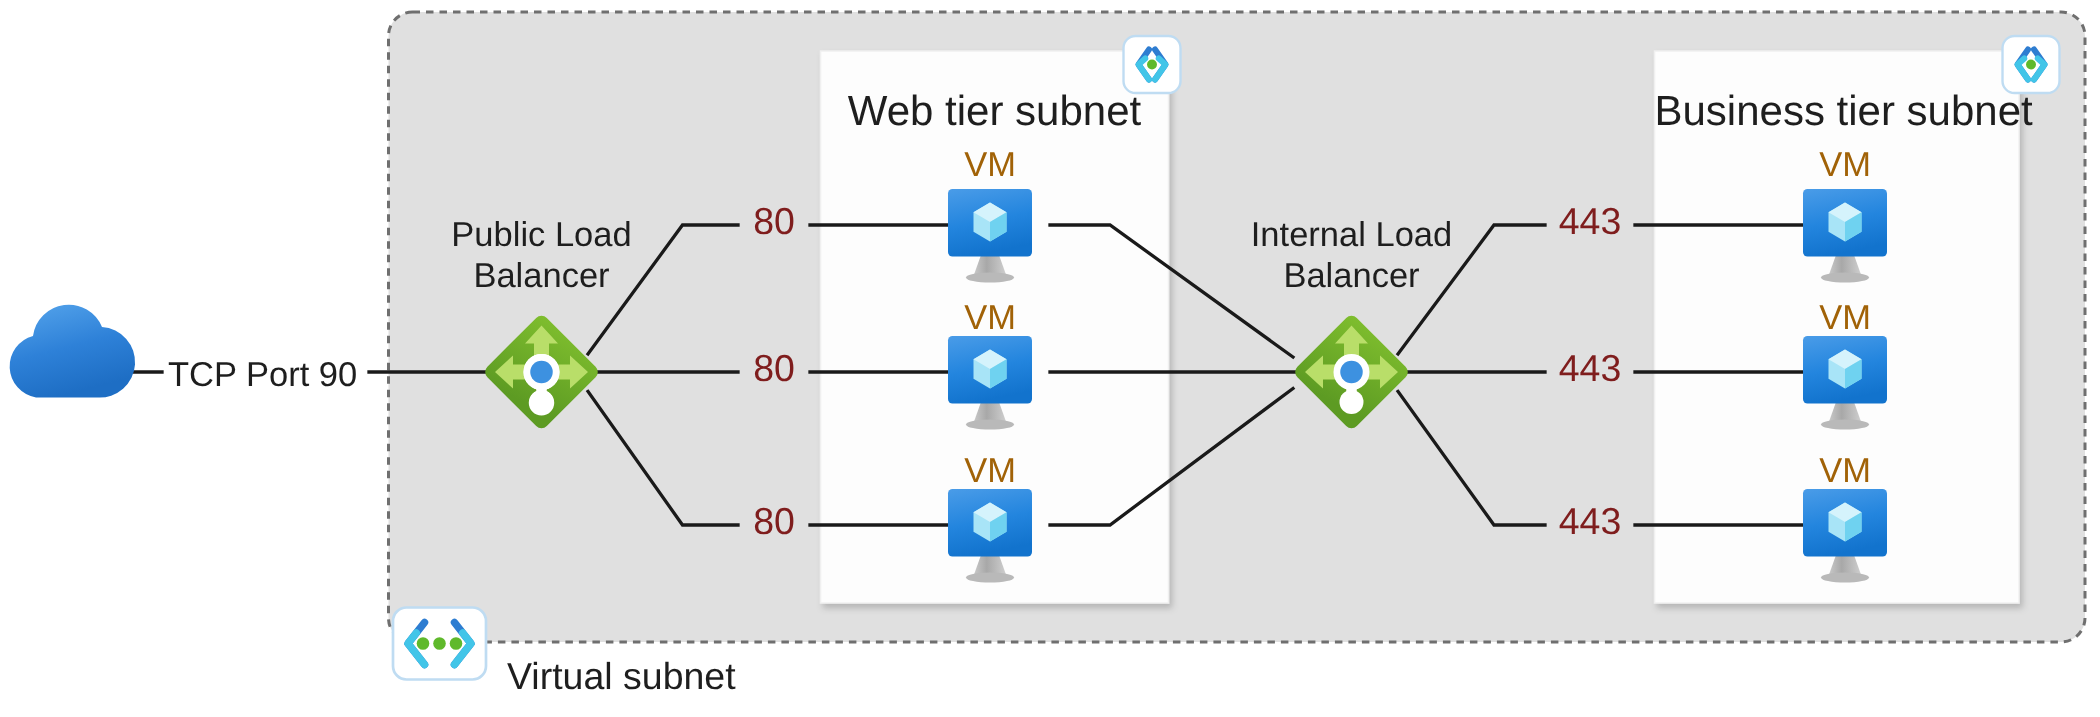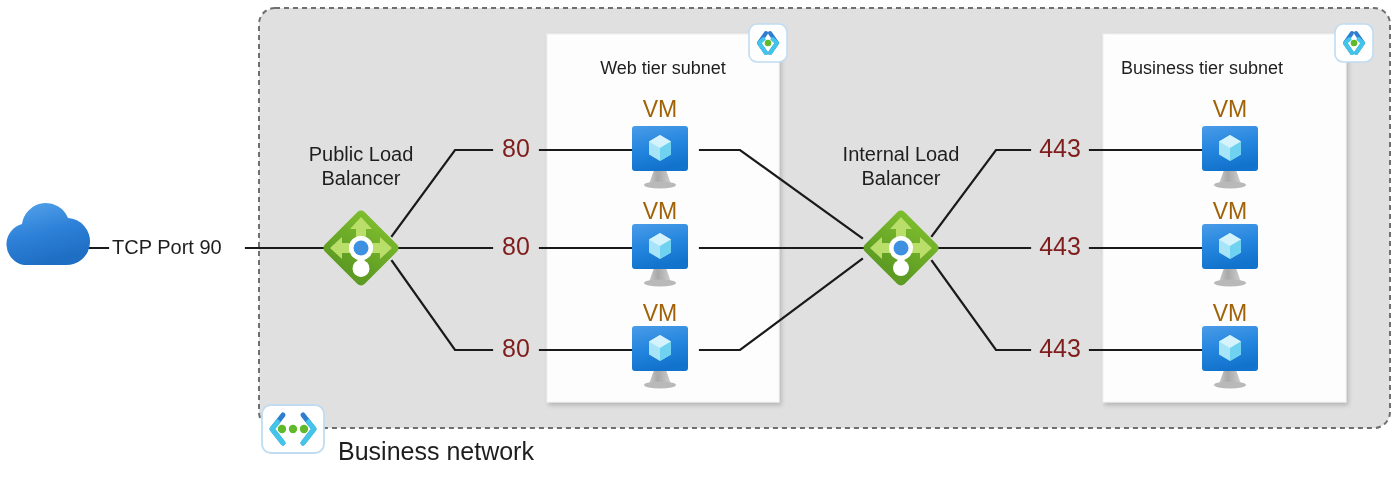--- a/index.html
+++ b/index.html
@@ -1,25 +1,25 @@
 <!DOCTYPE html>
 <html><head>
 <meta charset="utf-8">
 <style>
   html,body{margin:0;padding:0;background:#ffffff;}
   body{width:1400px;height:478px;position:relative;overflow:hidden;
        font-family:"Liberation Sans",sans-serif;color:#1a1a1a;}
   #stage{position:absolute;left:0;top:0;width:1400px;height:478px;}
   #stage > *{position:absolute;}
   svg.layer{position:absolute;left:0;top:0;width:1400px;height:478px;overflow:visible;}
-  .lbl{position:absolute;white-space:nowrap;font-size:20px;color:#1e1e1e;line-height:1.18;}
+  .lbl{position:absolute;white-space:nowrap;font-size:23px;color:#1e1e1e;line-height:1.18;}
   .lbl.c{text-align:center;}
   .port{position:absolute;font-size:25px;color:#7f1d1d;white-space:nowrap;text-align:center;}
   .vmcap{position:absolute;font-size:23px;color:#a16207;text-align:center;white-space:nowrap;}
-  .subcap{position:absolute;font-size:18px;color:#1e1e1e;text-align:center;white-space:nowrap;}
+  .subcap{position:absolute;font-size:28px;color:#1e1e1e;text-align:center;white-space:nowrap;}
   .vnetcap{position:absolute;font-size:25px;color:#1e1e1e;white-space:nowrap;}
 </style>
 </head>
 <body>
 
 <div id="stage">
 
   <svg class="layer">
     <defs>
       <filter id="panelShadow" x="-20%" y="-20%" width="160%" height="170%">
@@ -244,15 +244,15 @@
   <div class="port" style="left:1030px;top:334px;width:60px;">443</div>
 
   <div class="vmcap" style="left:632px;top:96px;width:56px;">VM</div>
   <div class="vmcap" style="left:632px;top:198px;width:56px;">VM</div>
   <div class="vmcap" style="left:632px;top:300px;width:56px;">VM</div>
 
   <div class="vmcap" style="left:1202px;top:96px;width:56px;">VM</div>
   <div class="vmcap" style="left:1202px;top:198px;width:56px;">VM</div>
   <div class="vmcap" style="left:1202px;top:300px;width:56px;">VM</div>
 
-  <div class="vnetcap" style="left:338px;top:437px;">Business network</div>
+  <div class="vnetcap" style="left:338px;top:437px;">Virtual subnet</div>
 
 </div>
 
 </body></html>

